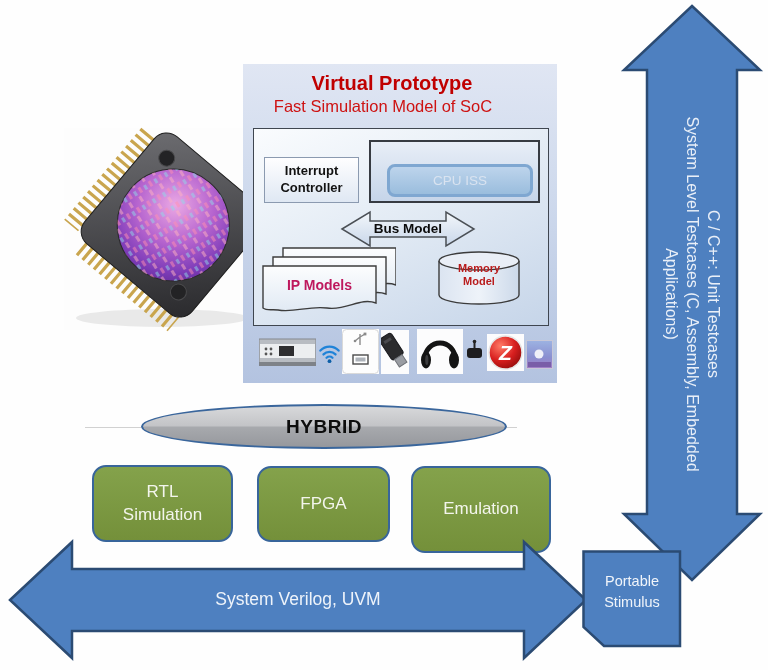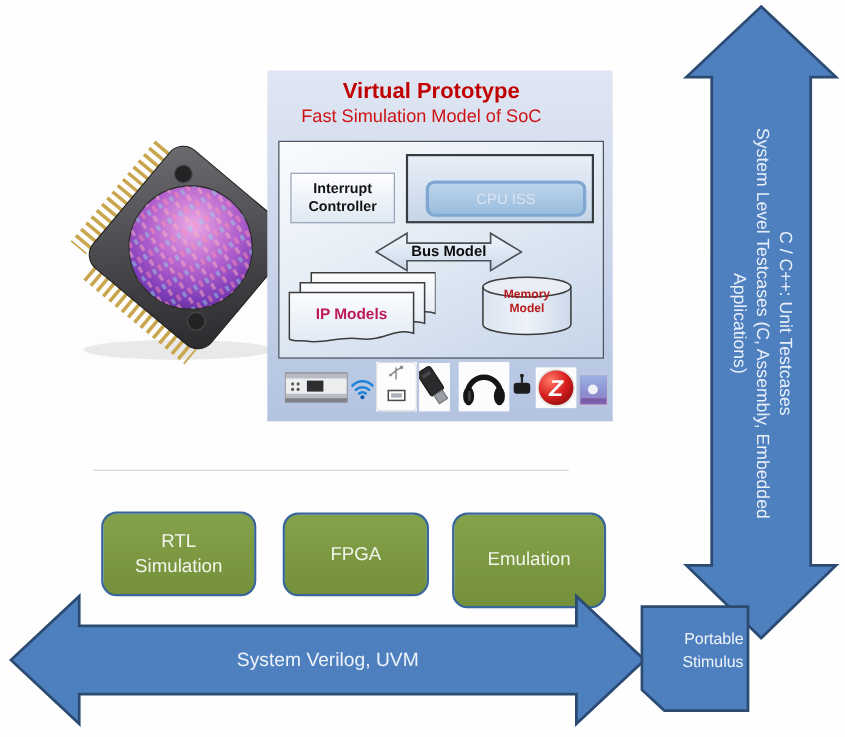--- a/index.html
+++ b/index.html
@@ -58,21 +58,21 @@
     color:#f3f5ec;font-size:17px;line-height:1.3;}
   .plat-rtl{left:92px;top:465px;width:141px;height:77px;}
   .plat-fpga{left:257px;top:466px;width:133px;height:76px;}
   .plat-emu{left:411px;top:466px;width:140px;height:87px;}
 
   
   .h-arrow{left:8px;top:538px;width:580px;height:130px;}
   .h-label{left:8px;top:589px;width:580px;text-align:center;
     font-size:17.5px;color:#eef3fa;}
   .ps-box{left:582px;top:550px;width:100px;height:98px;}
-  .ps-label{left:588px;top:571px;width:88px;text-align:right;
+  .ps-label{left:588px;top:571px;width:88px;text-align:center;
     font-size:14.5px;line-height:1.45;color:#f0f4fa;}
   .v-arrow{left:620px;top:4px;width:144px;height:578px;}
   .v-label{left:692px;top:294px;width:460px;text-align:center;
     transform:translate(-50%,-50%) rotate(90deg);
     font-size:16px;line-height:1.3;color:#e9eff8;}
 
   
   .tile{background:#fcfcfd;}
 </style>
 </head>
@@ -228,20 +228,21 @@
           <stop offset="0.6" stop-color="#8a8fd0"></stop>
           <stop offset="1" stop-color="#a47fc6"></stop>
       </linearGradient>
     </defs>
     <rect x="0.5" y="0.5" width="26" height="28" fill="url(#sky)" stroke="#c8c8d8"></rect>
     <circle cx="13" cy="14" r="4.5" fill="#eff0f8"></circle>
     <rect x="2" y="22" width="23" height="5" fill="#7a5ea8"></rect>
   </svg>
 
   <div class="abs hybrid-line"></div>
+  <div class="abs hybrid ctr">HYBRID</div>
 
   <div class="abs plat plat-fpga ctr pre">FPGA</div>
   <div class="abs plat plat-rtl ctr pre">RTL
 Simulation</div>
   <div class="abs plat plat-emu ctr pre">Emulation</div>
 
   <svg class="abs h-arrow" viewBox="0 0 580 130">
     <polygon points="2,62 64,4 64,31 516,31 516,4 578,62 516,120 516,93 64,93 64,120" fill="#4e80c0" stroke="#2b4b73" stroke-width="2.5"></polygon>
   </svg>
   <div class="abs h-label">System Verilog, UVM</div>

